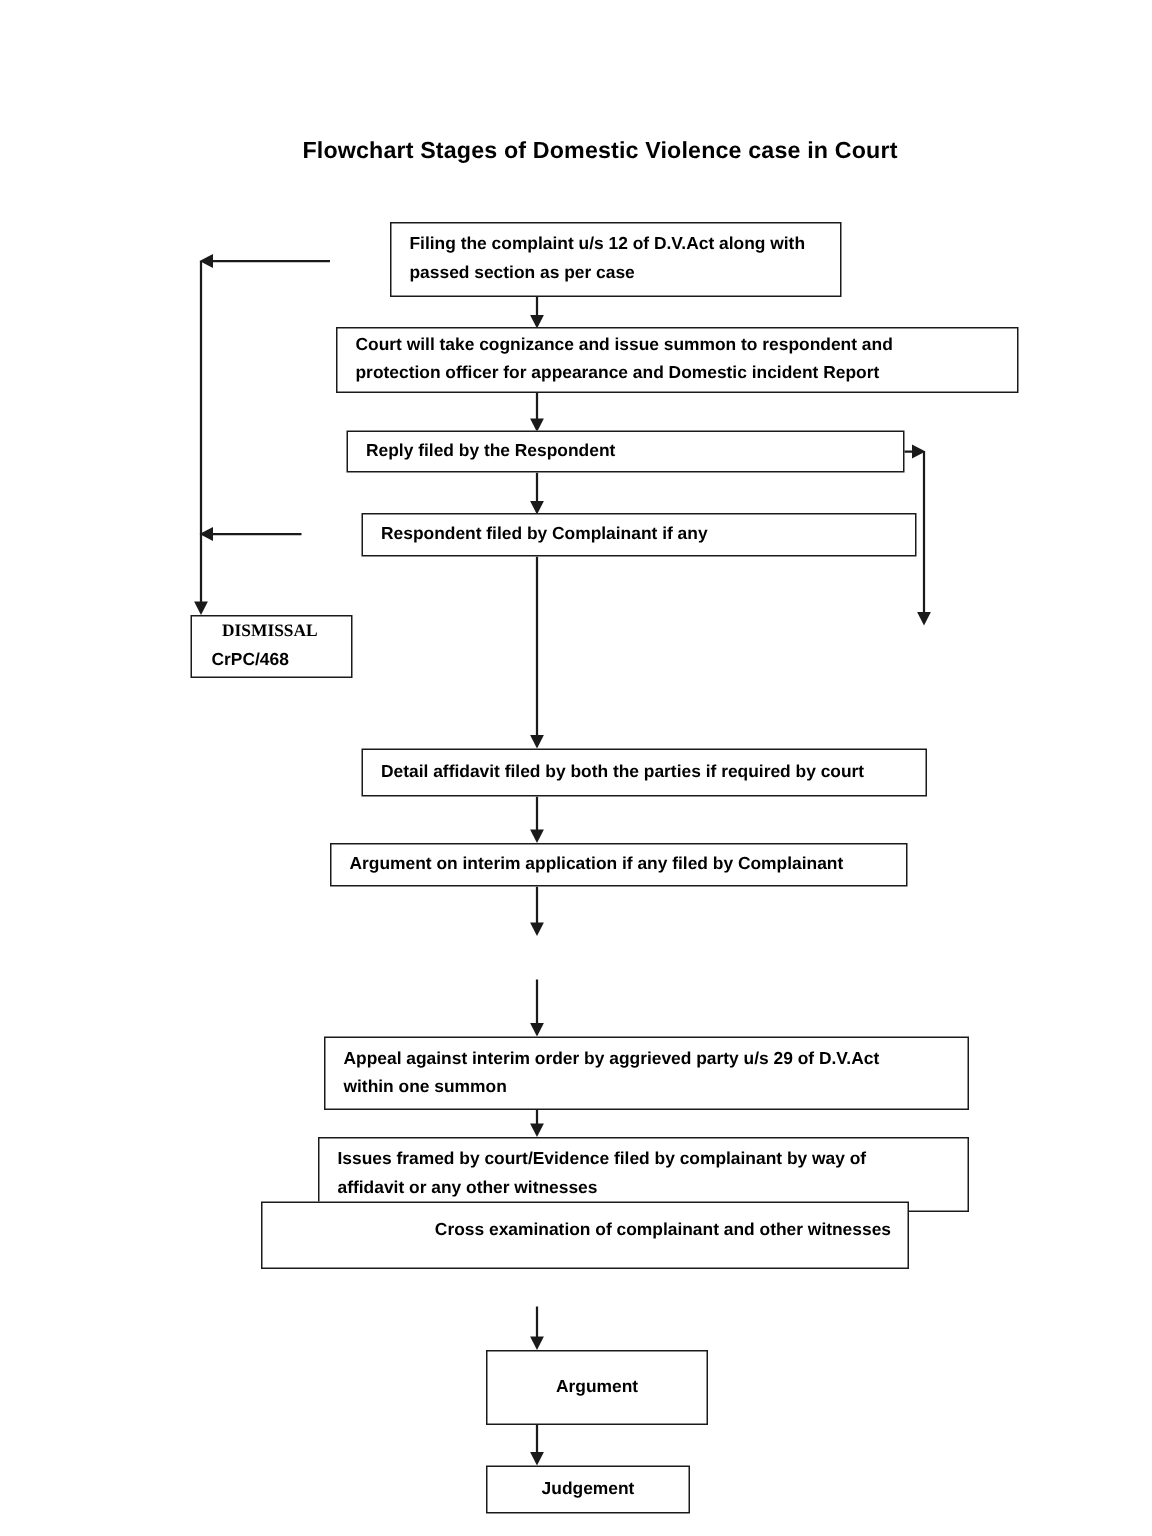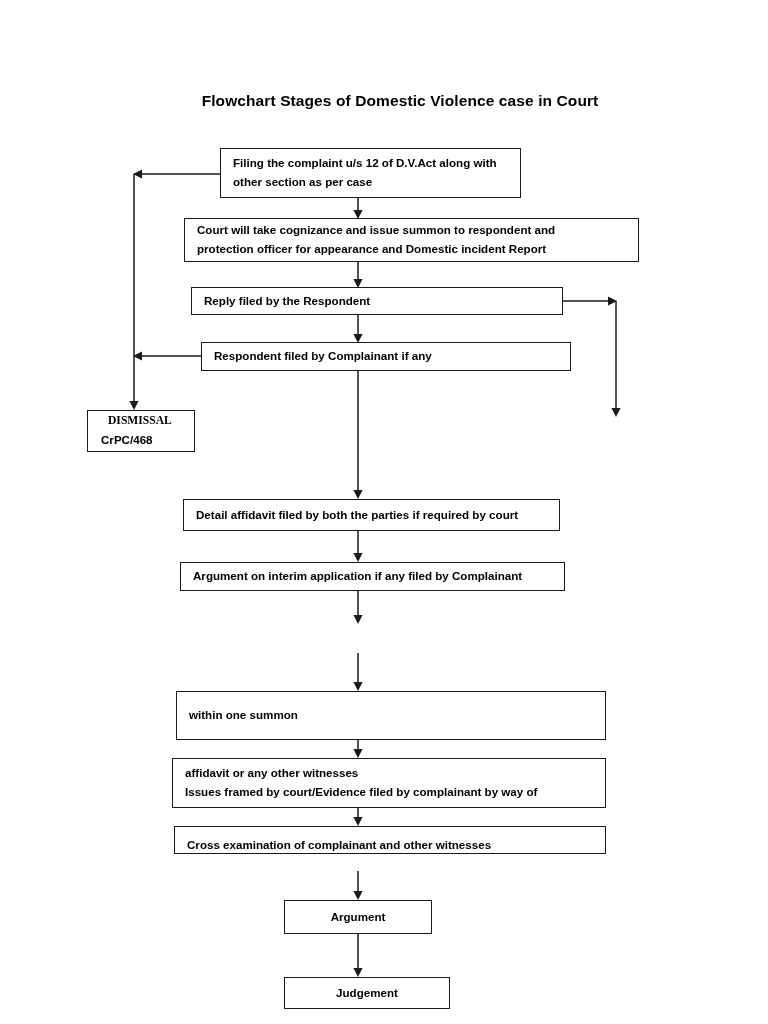--- a/index.html
+++ b/index.html
@@ -48,20 +48,21 @@
     padding-right: 4px;
   }
   .node .ln {
     display: block;
     white-space: nowrap;
   }
   .node.vcenter {
     display: flex;
     flex-direction: column;
     justify-content: center;
+    margin-left: 40px;
   }
   .node.terminal {
     padding: 6px 10px 6px 13px;
   }
   svg#wires {
     position: absolute;
     left: 0;
     top: 0;
     width: 768px;
     height: 1024px;
@@ -131,21 +132,21 @@
     <line x1="563" y1="301" x2="609" y2="301"></line>
     <polygon class="head" points="617,301 608,296.4 608,305.6"></polygon>
 
     <line x1="616" y1="301" x2="616" y2="410"></line>
     <polygon class="head" points="616,417 611.4,408 620.6,408"></polygon>
 
   </svg>
 
   <div class="node vcenter" style="left:220px; top:148px; width:301px; height:50px;">
     <span class="ln">Filing the complaint u/s 12 of D.V.Act along with</span>
-    <span class="ln">other section as per case</span>
+    <span class="ln">passed section as per case</span>
   </div>
 
   <div class="node vcenter" style="left:184px; top:218px; width:455px; height:44px;">
     <span class="ln">Court will take cognizance and issue summon to respondent and</span>
     <span class="ln">protection officer for appearance and Domestic incident Report</span>
   </div>
 
   <div class="node vcenter" style="left:191px; top:287px; width:372px; height:28px;">
     <span class="ln">Reply filed by the Respondent</span>
   </div>
@@ -153,43 +154,44 @@
   <div class="node vcenter" style="left:201px; top:342px; width:370px; height:29px;">
     <span class="ln">Respondent filed by Complainant if any</span>
   </div>
 
   <div class="node vcenter terminal" style="left:87px; top:410px; width:108px; height:42px;">
     <span class="ln" style="padding-left:7px;font-family:Liberation Serif, serif;">DISMISSAL</span>
     <span class="ln">CrPC/468</span>
   </div>
 
 
-  <div class="node vcenter" style="left:183px; top:499px; width:377px; height:32px;">
+  <div class="node vcenter" style="left:201px; top:499px; width:377px; height:32px;">
     <span class="ln">Detail affidavit filed by both the parties if required by court</span>
   </div>
 
   <div class="node vcenter" style="left:180px; top:562px; width:385px; height:29px;">
     <span class="ln">Argument on interim application if any filed by Complainant</span>
   </div>
 
 
   <div class="node vcenter" style="left:176px; top:691px; width:430px; height:49px;">
+    <span class="ln">Appeal against interim order by aggrieved party u/s 29 of D.V.Act</span>
     <span class="ln">within one summon</span>
   </div>
 
   <div class="node vcenter" style="left:172px; top:758px; width:434px; height:50px;">
+    <span class="ln">Issues framed by court/Evidence filed by complainant by way of</span>
     <span class="ln">affidavit or any other witnesses</span>
-    <span class="ln">Issues framed by court/Evidence filed by complainant by way of</span>
   </div>
 
-  <div class="node" style="left:174px; top:826px; width:432px; height:28px; padding-top:9px;">
+  <div class="node" style="left:174px; top:801px; width:432px; height:45px; padding-top:9px;text-align:right;">
     <span class="ln">Cross examination of complainant and other witnesses</span>
   </div>
 
-  <div class="node vcenter center" style="left:284px; top:900px; width:148px; height:34px;">
+  <div class="node vcenter center" style="left:284px; top:900px; width:148px; height:50px;">
     <span class="ln">Argument</span>
   </div>
 
-  <div class="node vcenter center" style="left:284px; top:977px; width:166px; height:32px;text-align:center;">
+  <div class="node vcenter center" style="left:284px; top:977px; width:136px; height:32px;text-align:center;">
     <span class="ln">Judgement</span>
   </div>
 
 </div>
 
 </body></html>

